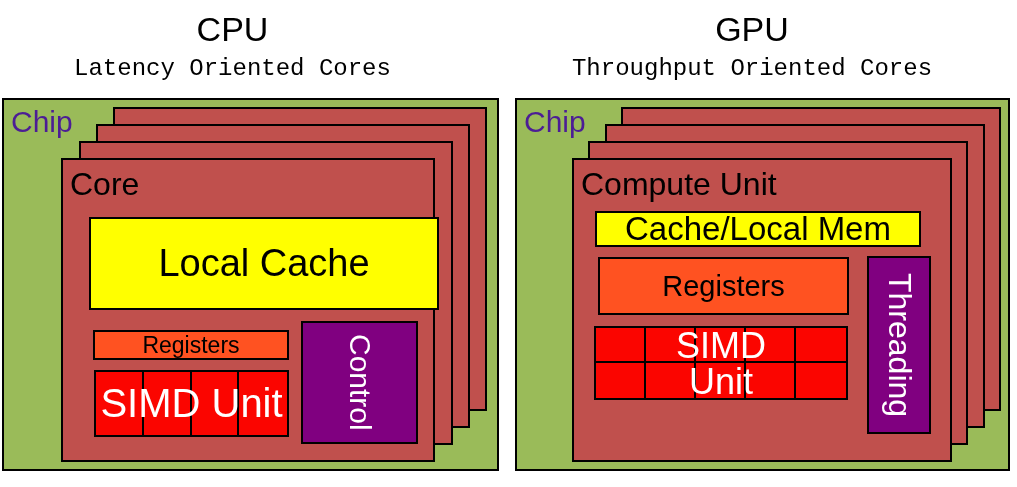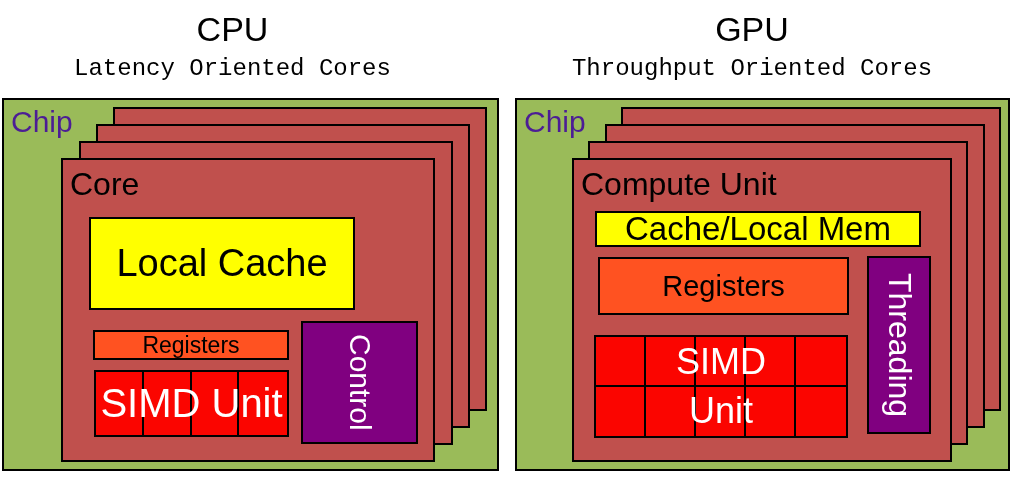--- a/index.html
+++ b/index.html
@@ -60,28 +60,28 @@
   .blk {
     position: absolute;
     border: 2px solid var(--outline-black, #000);
     display: flex; align-items: center; justify-content: center;
     white-space: nowrap;
   }
   .cache-blk { background: var(--cache-yellow, #FFFF00); color: #000; }
   .reg-blk   { background: var(--registers-orange, #FF5221); color: #000; }
   .ctl-blk   { background: var(--control-purple, #800080); color: #fff; overflow: hidden; }
 
-  .cpu-cache { left: 26px;  top: 57px;  width: 266px; height: 93px;  font-size: 38px; }
+  .cpu-cache { left: 26px;  top: 57px;  width: 350px; height: 93px;  font-size: 38px; }
   .cpu-reg   { left: 30px;  top: 170px; width: 196px; height: 30px;  font-size: 23px; }
   .cpu-simd  { left: 31px;  top: 210px; width: 195px; height: 67px;  }
   .cpu-ctl   { left: 238px; top: 161px; width: 117px; height: 123px; font-size: 30px; }
 
   .gpu-cache { left: 21px;  top: 51px;  width: 326px; height: 36px;  font-size: 33px; }
   .gpu-reg   { left: 24px;  top: 97px;  width: 251px; height: 58px;  font-size: 29px; }
-  .gpu-simd  { left: 20px;  top: 175px; width: 254px; height: 103px; }
+  .gpu-simd  { left: 20px;  top: 166px; width: 254px; height: 74px; }
   .gpu-ctl   { left: 293px; top: 96px;  width: 64px;  height: 178px; font-size: 32px; }
 
   .vlabel { writing-mode: vertical-rl; text-orientation: mixed; }
 
   
   .simd-box {
     position: absolute;
     background: var(--simd-red, #FF0000);
     border: 2px solid var(--outline-black, #000);
   }

